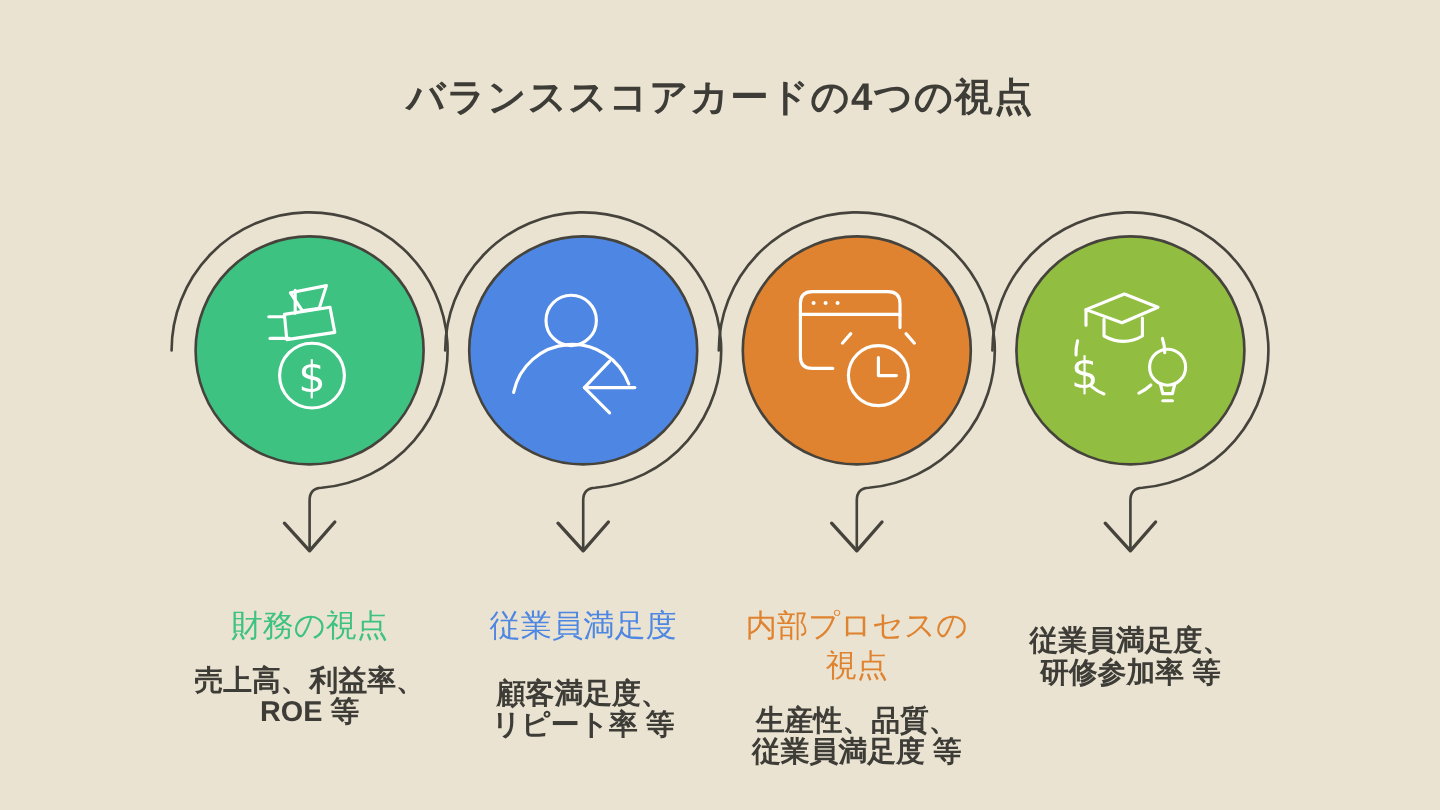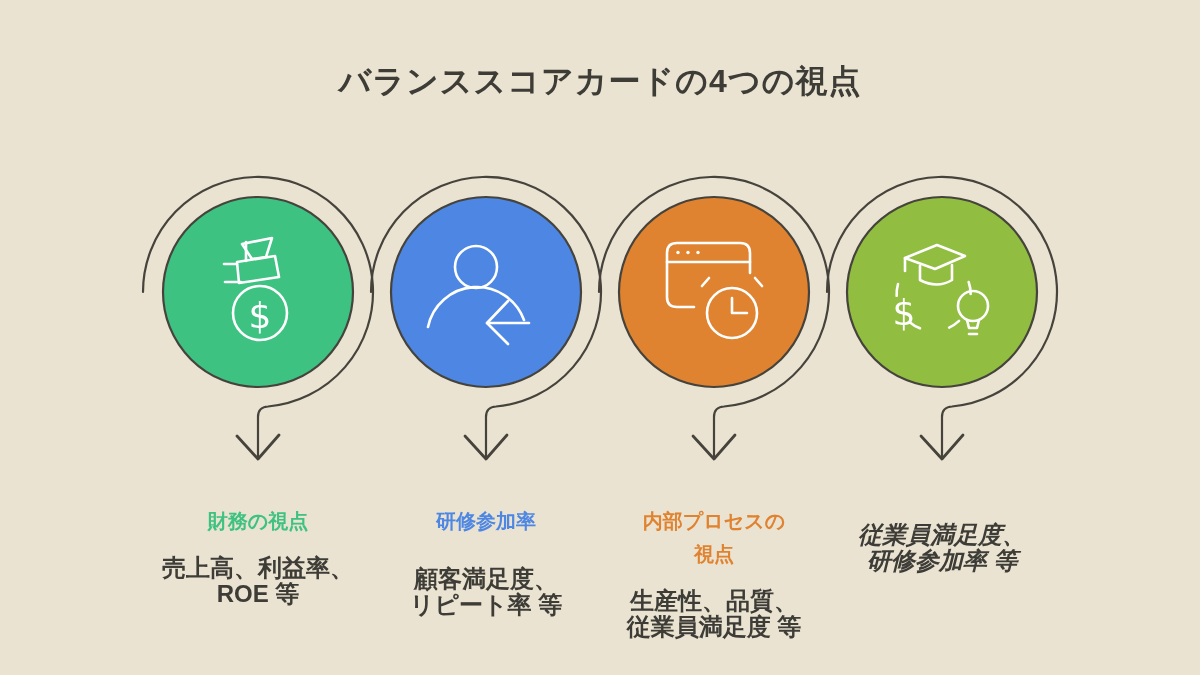--- a/index.html
+++ b/index.html
@@ -17,21 +17,21 @@
     line-height:42px;
   }
   .unit-svg{position:absolute;top:170px;width:240px;height:300px;}
   .u1{left:138px;} .u2{left:366px;} .u3{left:594px;} .u4{left:822px;}
   .caption{
     position:absolute;top:505px;width:250px;
     text-align:center;
   }
   .c1{left:133px;} .c2{left:361px;} .c3{left:589px;} .c4{left:817px;}
   .caption .heading{
-    font-size:20px;font-weight:bold;line-height:33px;
+    font-size:26px;font-weight:normal;line-height:33px;
     white-space:pre-line;
   }
   .caption .metrics{
     margin-top:17px;
     font-size:24px;font-weight:bold;line-height:26px;
     white-space:pre-line;
   }
   svg text{font-family:"DejaVu Sans","Liberation Sans",sans-serif;}
 </style>
 </head>
@@ -109,30 +109,30 @@
     </g>
   </svg>
 
   <div class="caption c1">
     <div class="heading" style="color: rgb(62, 194, 130);">財務の視点</div>
     <div class="metrics" style="color: rgb(61, 60, 55);">売上高、利益率、
 ROE 等</div>
   </div>
 
   <div class="caption c2">
-    <div class="heading" style="color: rgb(78, 135, 227);">研修参加率</div>
+    <div class="heading" style="color: rgb(78, 135, 227);">従業員満足度</div>
     <div class="metrics" style="color: rgb(61, 60, 55); margin-top: 28px;">顧客満足度、
 リピート率 等</div>
   </div>
 
   <div class="caption c3">
     <div class="heading" style="color: rgb(224, 131, 48);">内部プロセスの
 視点</div>
     <div class="metrics" style="color: rgb(61, 60, 55);">生産性、品質、
 従業員満足度 等</div>
   </div>
 
   <div class="caption c4">
-    <div class="metrics" style="color: rgb(61, 60, 55); font-style: italic;">従業員満足度、
+    <div class="metrics" style="color: rgb(61, 60, 55);">従業員満足度、
 研修参加率 等</div>
   </div>
 
 </div>
 
 </body></html>

